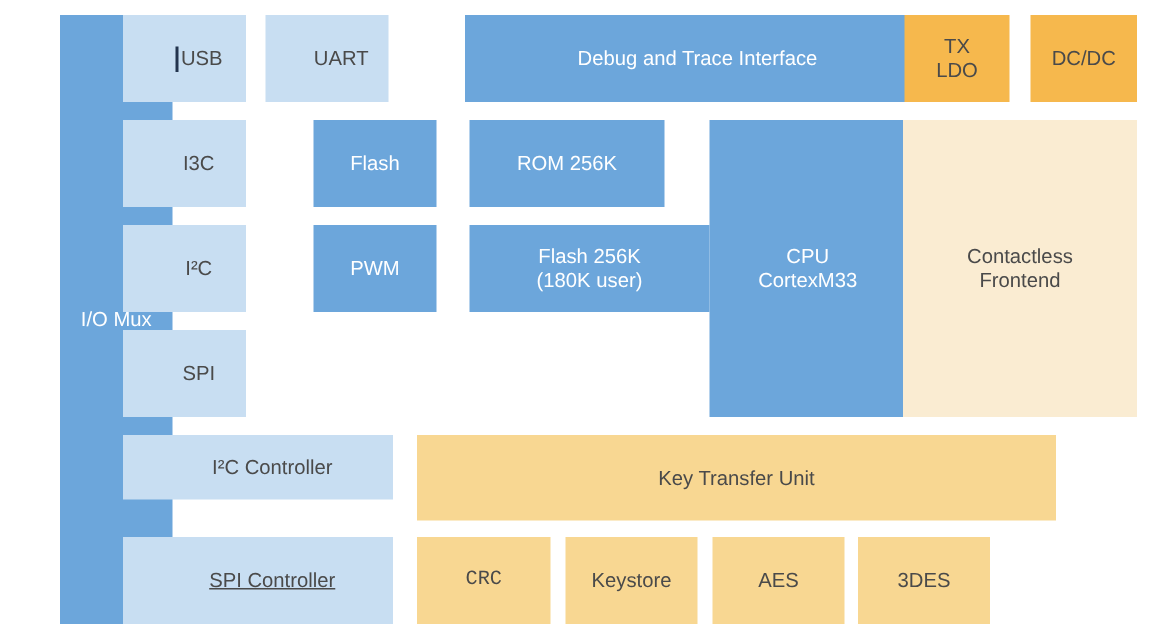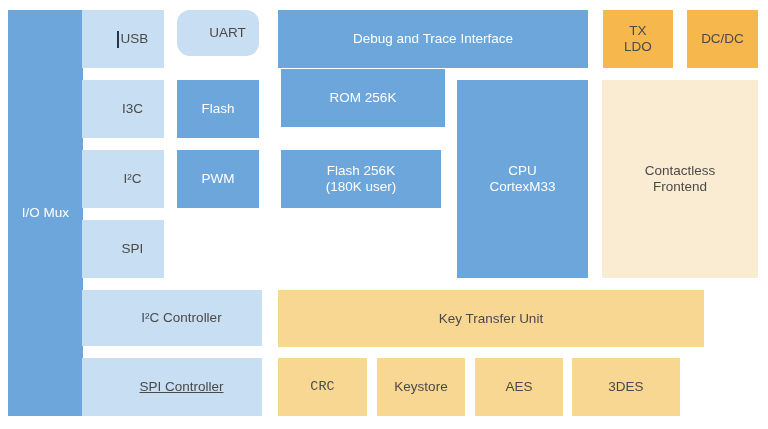--- a/index.html
+++ b/index.html
@@ -22,57 +22,57 @@
     justify-content: center;
     text-align: center;
     font-size: 13.5px;
     line-height: 16px;
     color: var(--text_dark);
     box-sizing: border-box;
   }
   .block .t { display: block; }
   .block .t span { display: block; }
   
-  .m  { background: var(--blue_medium); color: var(--text_white); }
+  .m  { background: var(--blue_medium); color: var(--text_white); margin-left: 32px; }
   .l  { background: var(--blue_light); padding-left: 19px; }
   .a  { background: var(--amber_strong); }
   .la { background: var(--amber_light); }
   .c  { background: var(--cream); }
   
   .caret {
     display: inline-block;
     width: 2px;
     height: 17px;
     background: #23344e;
     margin-right: 2px;
   }
   
   #b-iomux       { left: 8px;   top: 10px;  width: 75px;  height: 406px; }
   #b-usb         { left: 82px;  top: 10px;  width: 82px;  height: 58px; }
-  #b-uart        { left: 177px; top: 10px;  width: 82px;  height: 46px; border-radius: 13px; }
+  #b-uart        { left: 177px; top: 10px;  width: 82px;  height: 58px; }
   #b-debug       { left: 278px; top: 10px;  width: 310px; height: 58px; }
   #b-txldo       { left: 603px; top: 10px;  width: 70px;  height: 58px; }
   #b-dcdc        { left: 687px; top: 10px;  width: 71px;  height: 58px; }
   #b-i3c         { left: 82px;  top: 80px;  width: 82px;  height: 58px; }
   #b-timer       { left: 177px; top: 80px;  width: 82px;  height: 58px; }
-  #b-rom         { left: 281px; top: 69px;  width: 164px; height: 58px; justify-content: center; }
-  #b-cpu         { left: 457px; top: 80px;  width: 131px; height: 198px; }
+  #b-rom         { left: 281px; top: 80px;  width: 130px; height: 58px; justify-content: center; }
+  #b-cpu         { left: 441px; top: 80px;  width: 131px; height: 198px; }
   #b-contactless { left: 602px; top: 80px;  width: 156px; height: 198px; }
   #b-i2c         { left: 82px;  top: 150px; width: 82px;  height: 58px; }
   #b-pwm         { left: 177px; top: 150px; width: 82px;  height: 58px; }
   #b-flash       { left: 281px; top: 150px; width: 160px; height: 58px; }
   #b-spi         { left: 82px;  top: 220px; width: 82px;  height: 58px; }
   #b-ram         { left: 281px; top: 220px; width: 160px; height: 58px; }
-  #b-i2cctrl     { left: 82px;  top: 290px; width: 180px; height: 56px; }
+  #b-i2cctrl     { left: 82px;  top: 290px; width: 180px; height: 43px; }
   #b-ktu         { left: 278px; top: 290px; width: 426px; height: 57px; }
   #b-spictrl     { left: 82px;  top: 358px; width: 180px; height: 58px; text-decoration: underline; }
   #b-crc         { left: 278px; top: 358px; width: 89px;  height: 58px; font-family: Liberation Mono, monospace; }
   #b-keystore    { left: 377px; top: 358px; width: 88px;  height: 58px; }
   #b-aes         { left: 475px; top: 358px; width: 88px;  height: 58px; }
-  #b-3des        { left: 572px; top: 358px; width: 108px;  height: 58px; justify-content: center; }
+  #b-3des        { left: 572px; top: 358px; width: 88px;  height: 58px; justify-content: center; }
   #b-asym        { left: 670px; top: 358px; width: 88px;  height: 58px; }
 </style>
 </head>
 <body>
 
 <div class="canvas">
 
   <div class="block m" id="b-iomux">
     <span class="t">I/O Mux</span>
   </div>

